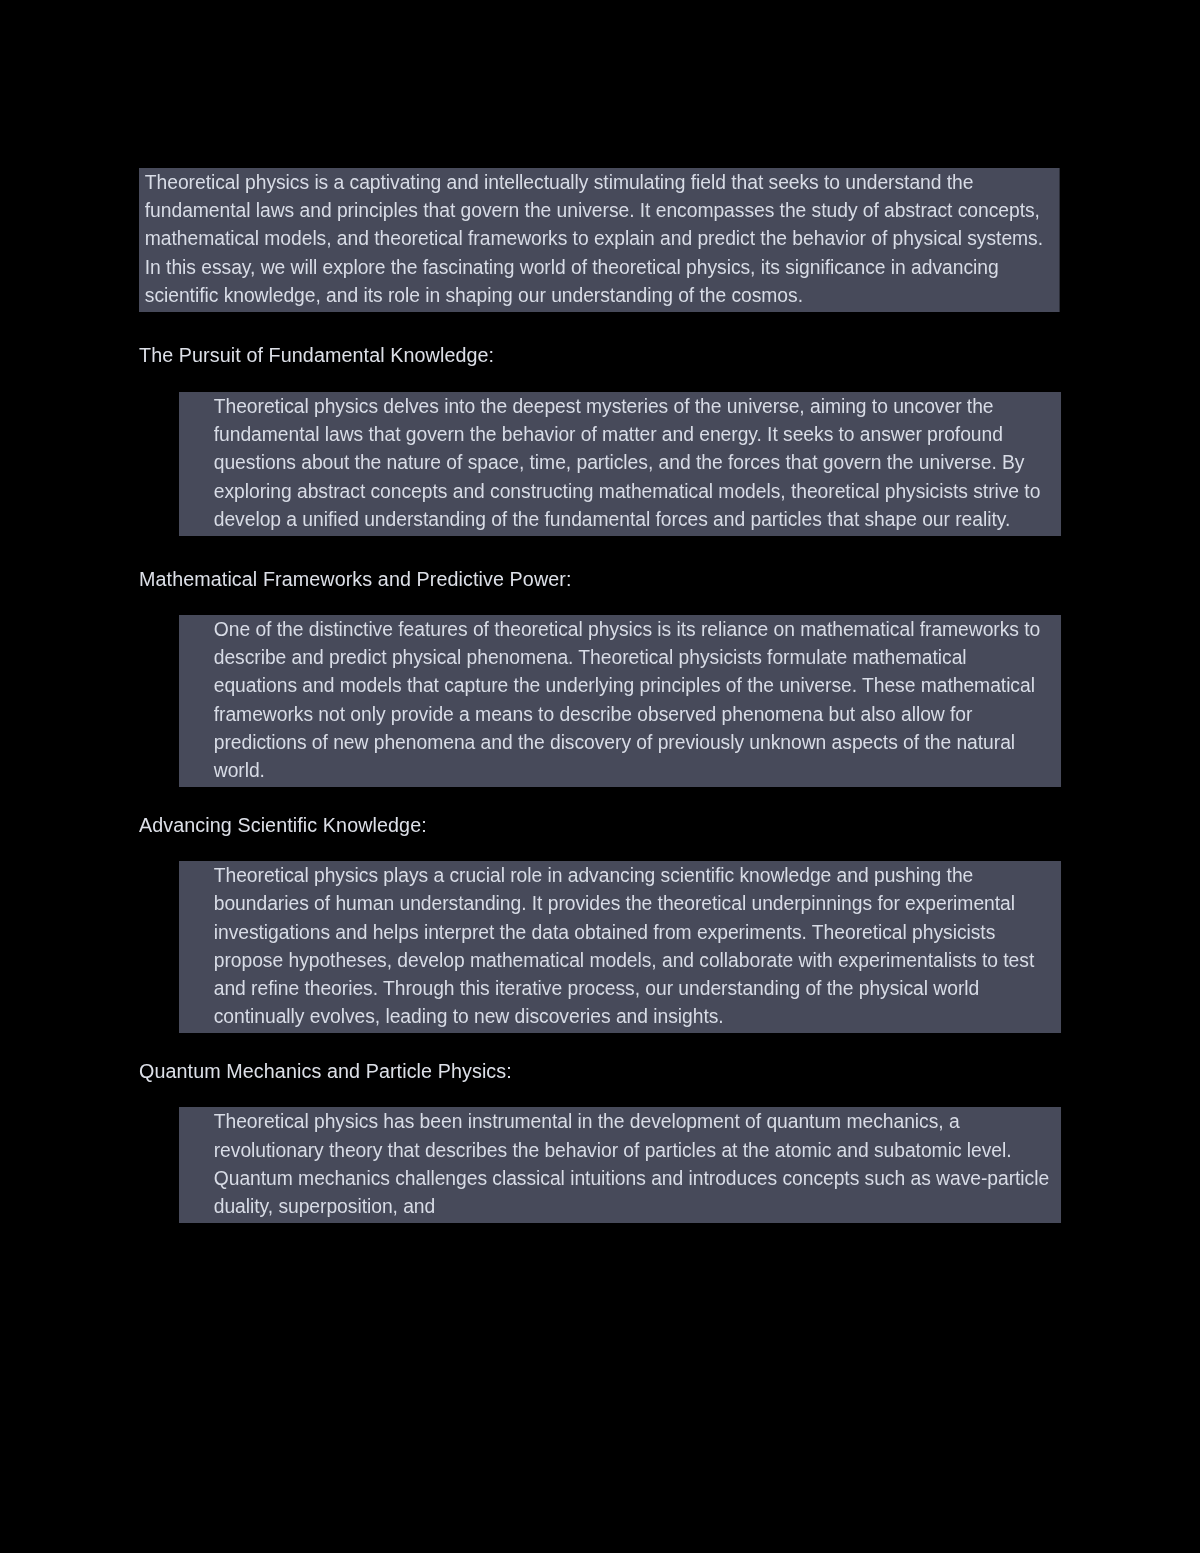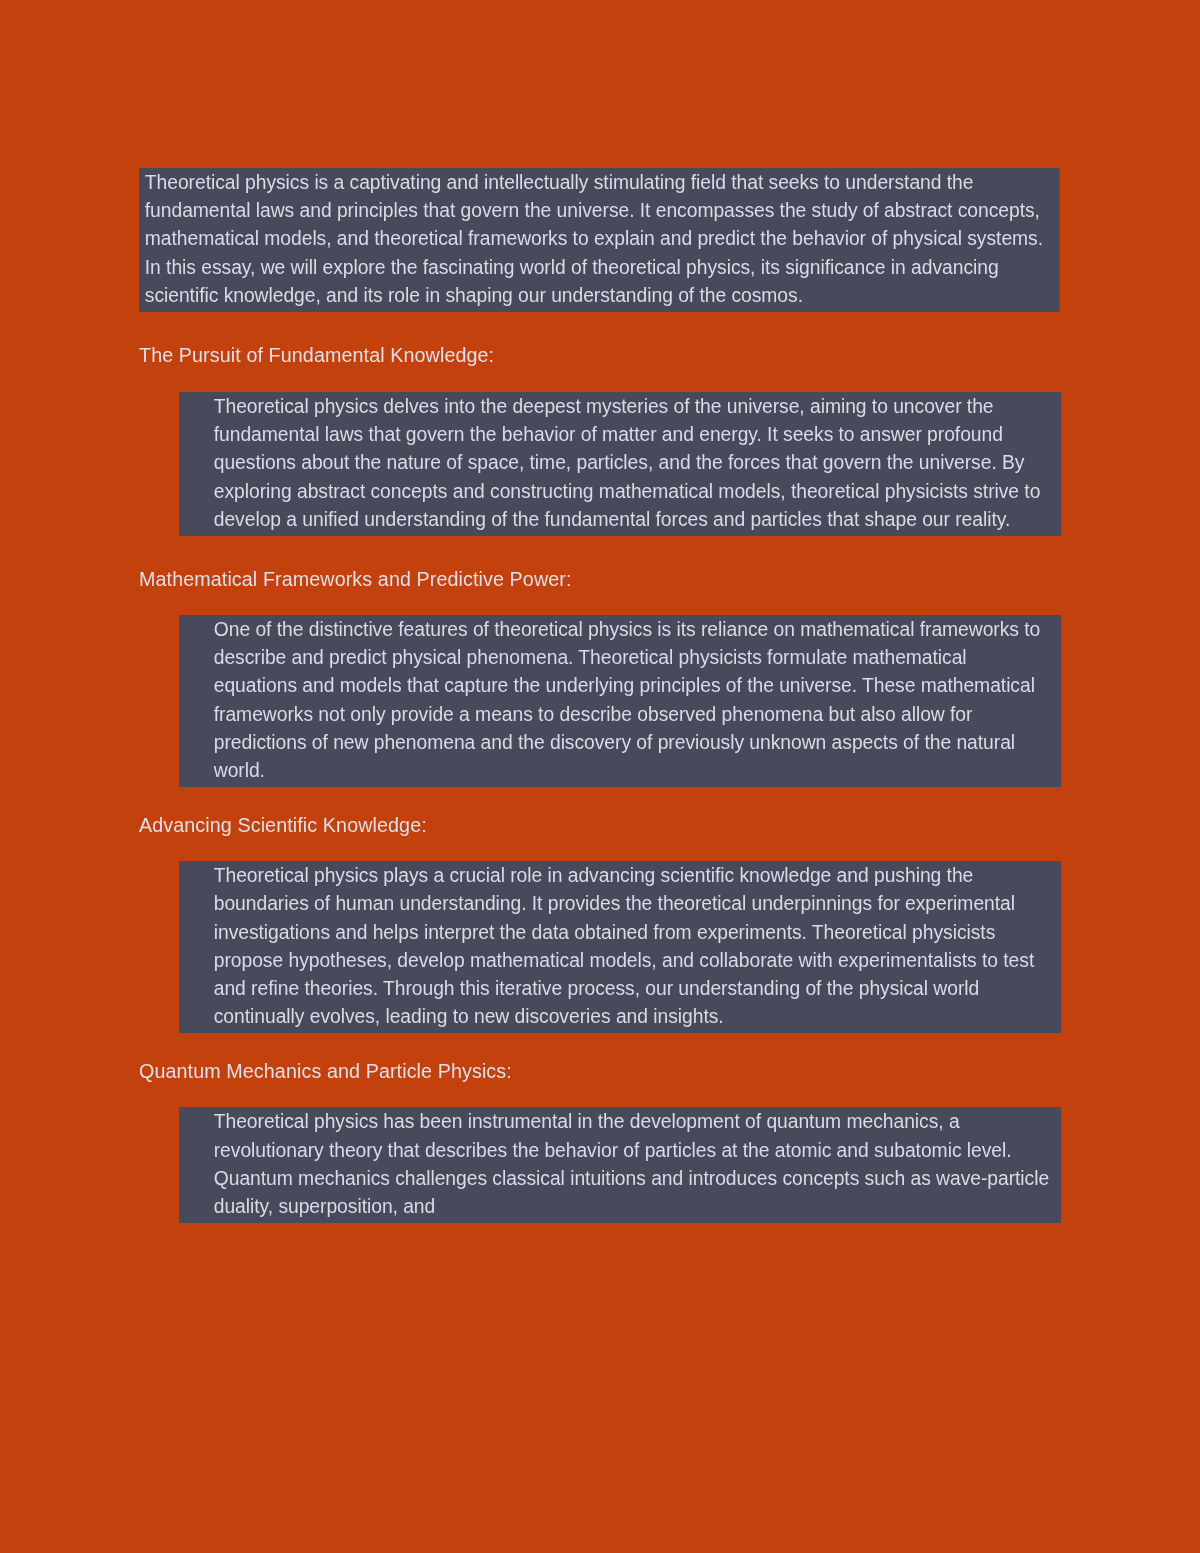--- a/index.html
+++ b/index.html
@@ -15,21 +15,21 @@
     font-family: "Liberation Sans", sans-serif;
     -webkit-font-smoothing: antialiased;
   }
 
   .page {
     position: absolute;
     top: 0;
     left: 0;
     width: 1200px;
     height: 1553px;
-    background: #c2410c;
+    background: #000000;
   }
 
   .doc-body {
     position: absolute;
     top: 168px;
     left: 139px;
     width: 921px;
   }
 
   

